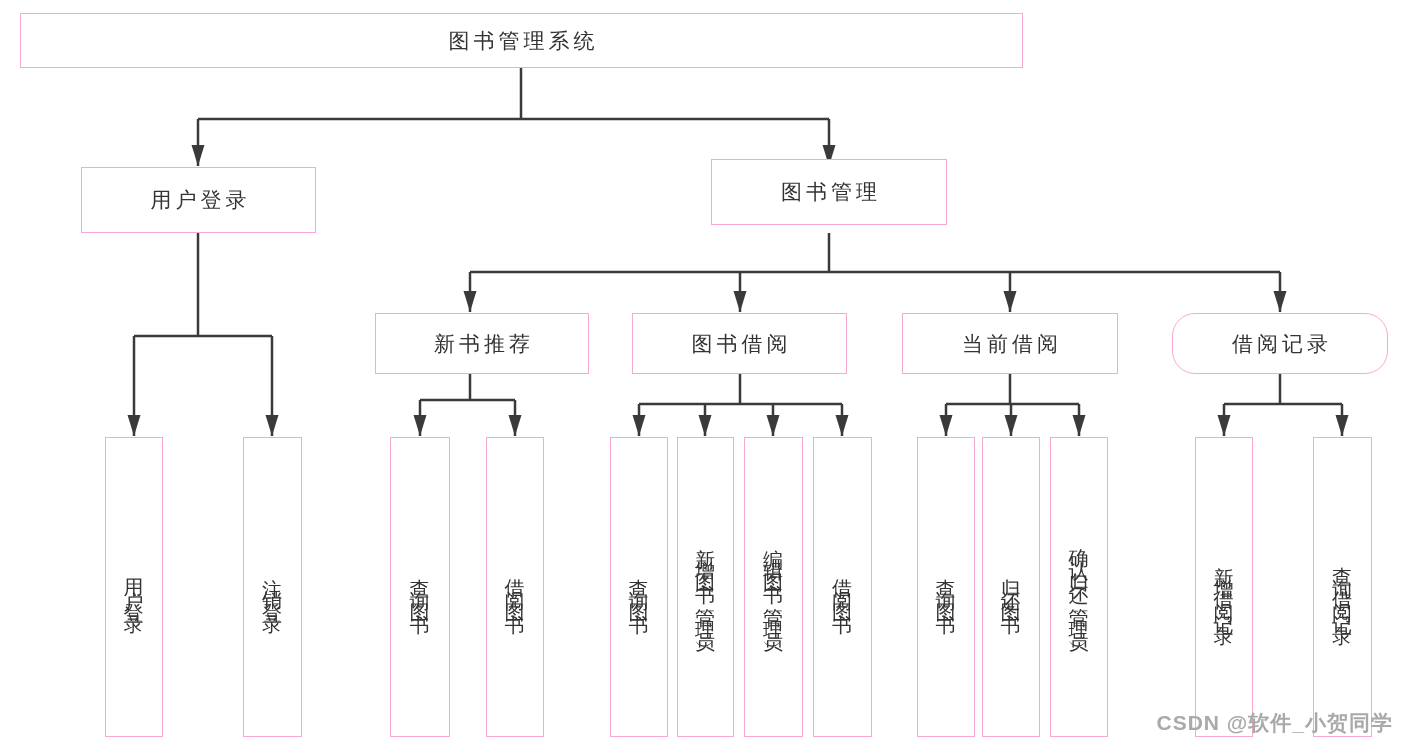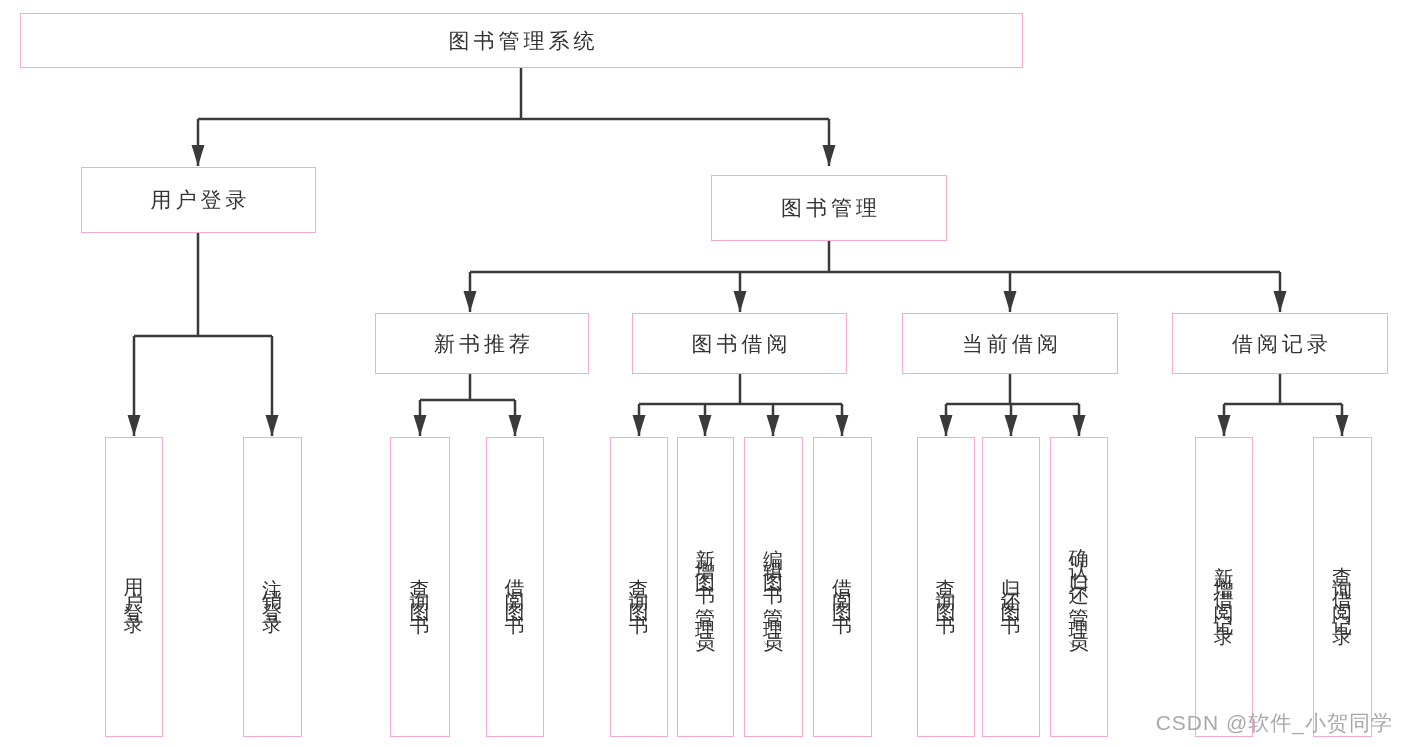--- a/index.html
+++ b/index.html
@@ -45,20 +45,21 @@
     line-height: 1;
   }
   #watermark {
     position: absolute;
     right: 12px;
     bottom: 10px;
     font-size: 21px;
     color: #a9a9a9;
     letter-spacing: 1px;
     z-index: 3;
+    font-weight: bold;
   }
 </style>
 </head>
 <body>
 
 <div id="canvas">
 
   <svg id="wires" viewBox="0 0 1405 747" xmlns="http://www.w3.org/2000/svg">
     <defs>
       <marker id="arrowhead" markerUnits="userSpaceOnUse" markerWidth="22" markerHeight="16" refX="21" refY="7" orient="auto">
@@ -105,26 +106,26 @@
       <path d="M1280,374 V404"></path>
       <path d="M1224,404 H1342"></path>
       <path d="M1224,404 V436" marker-end="url(#arrowhead)"></path>
       <path d="M1342,404 V436" marker-end="url(#arrowhead)"></path>
     </g>
   </svg>
 
   <div class="node" style="left:20px; top:13px; width:1003px; height:55px;">图书管理系统</div>
 
   <div class="node" style="left:81px; top:167px; width:235px; height:66px;">用户登录</div>
-  <div class="node" style="left:711px; top:175px; width:236px; height:66px;">图书管理</div>
+  <div class="node" style="left:711px; top:159px; width:236px; height:66px;">图书管理</div>
 
   <div class="node" style="left:363px; top:313px; width:214px; height:61px;margin-left:12px;">新书推荐</div>
   <div class="node" style="left:632px; top:313px; width:215px; height:61px;">图书借阅</div>
   <div class="node" style="left:902px; top:313px; width:216px; height:61px;">当前借阅</div>
-  <div class="node" style="left:1172px; top:313px; width:216px; height:61px;">借阅记录</div>
+  <div class="node" style="left:1172px; top:313px; width:216px; height:61px;border-radius:23px;">借阅记录</div>
 
   <div class="node leaf" style="left:105px; top:437px; width:58px; height:300px;">用户登录</div>
   <div class="node leaf" style="left:243px; top:437px; width:59px; height:300px;">注销登录</div>
 
   <div class="node leaf" style="left:390px; top:437px; width:60px; height:300px;">查询图书</div>
   <div class="node leaf" style="left:486px; top:437px; width:58px; height:300px;">借阅图书</div>
 
   <div class="node leaf" style="left:610px; top:437px; width:58px; height:300px;">查询图书</div>
   <div class="node leaf" style="left:677px; top:437px; width:57px; height:300px;">新增图书（管理员）</div>
   <div class="node leaf" style="left:744px; top:437px; width:59px; height:300px;">编辑图书（管理员）</div>

